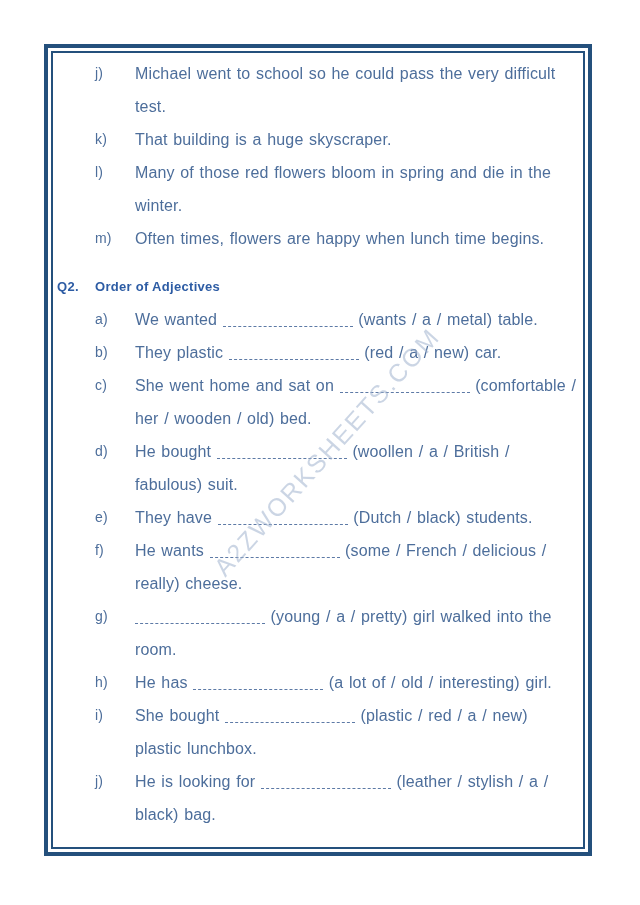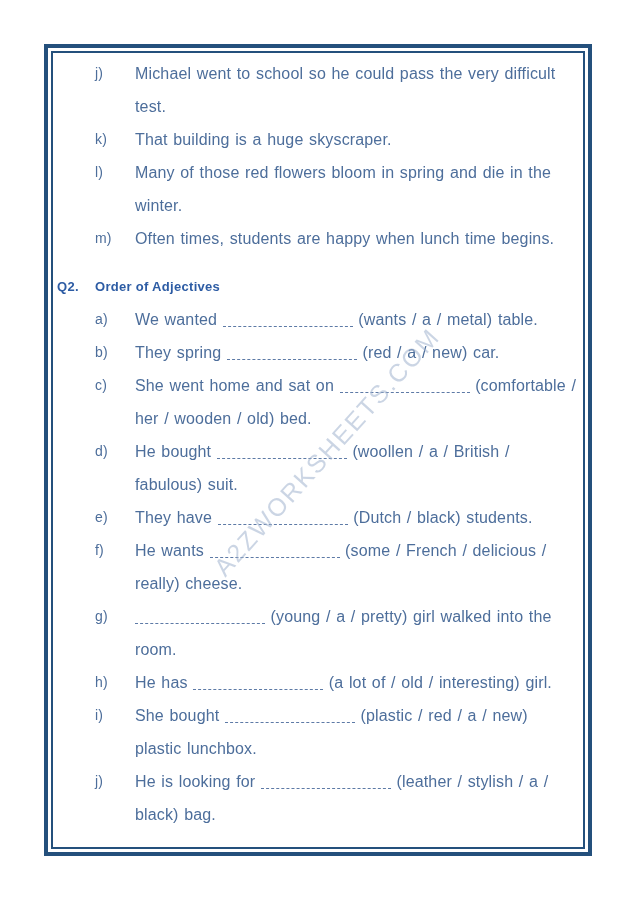--- a/index.html
+++ b/index.html
@@ -80,34 +80,34 @@
           <div class="row">
             <span class="letter">k)</span>
             <span class="text">That building is a huge skyscraper.</span>
           </div>
           <div class="row">
             <span class="letter">l)</span>
             <span class="text">Many of those red flowers bloom in spring and die in the winter.</span>
           </div>
           <div class="row">
             <span class="letter">m)</span>
-            <span class="text">Often times, students are happy when lunch time begins.</span>
+            <span class="text">Often times, flowers are happy when lunch time begins.</span>
           </div>
         </div>
       <div class="heading">
         <span class="qnum">Q2.</span><span>Order of Adjectives</span>
       </div>
       <div id="q2-list">
           <div class="row">
             <span class="letter">a)</span>
             <span class="text"><span>We wanted </span><span class="blank">____________________</span><span> (wants / a / metal) table.</span></span>
           </div>
           <div class="row">
             <span class="letter">b)</span>
-            <span class="text"><span>They spring </span><span class="blank">____________________</span><span> (red / a / new) car.</span></span>
+            <span class="text"><span>They plastic </span><span class="blank">____________________</span><span> (red / a / new) car.</span></span>
           </div>
           <div class="row">
             <span class="letter">c)</span>
             <span class="text"><span>She went home and sat on </span><span class="blank">____________________</span><span> (comfortable / her / wooden / old) bed.</span></span>
           </div>
           <div class="row">
             <span class="letter">d)</span>
             <span class="text"><span>He bought </span><span class="blank">____________________</span><span> (woollen / a / British / fabulous) suit.</span></span>
           </div>
           <div class="row">

